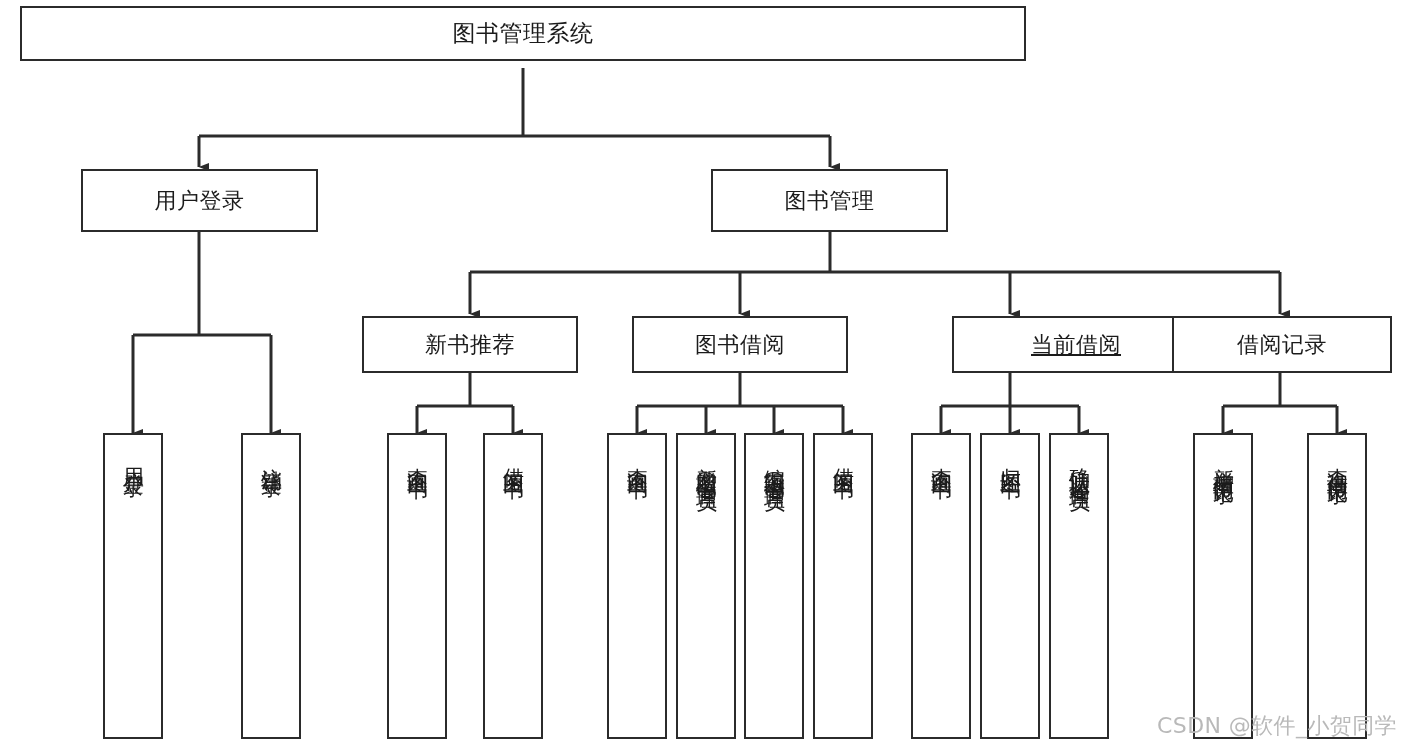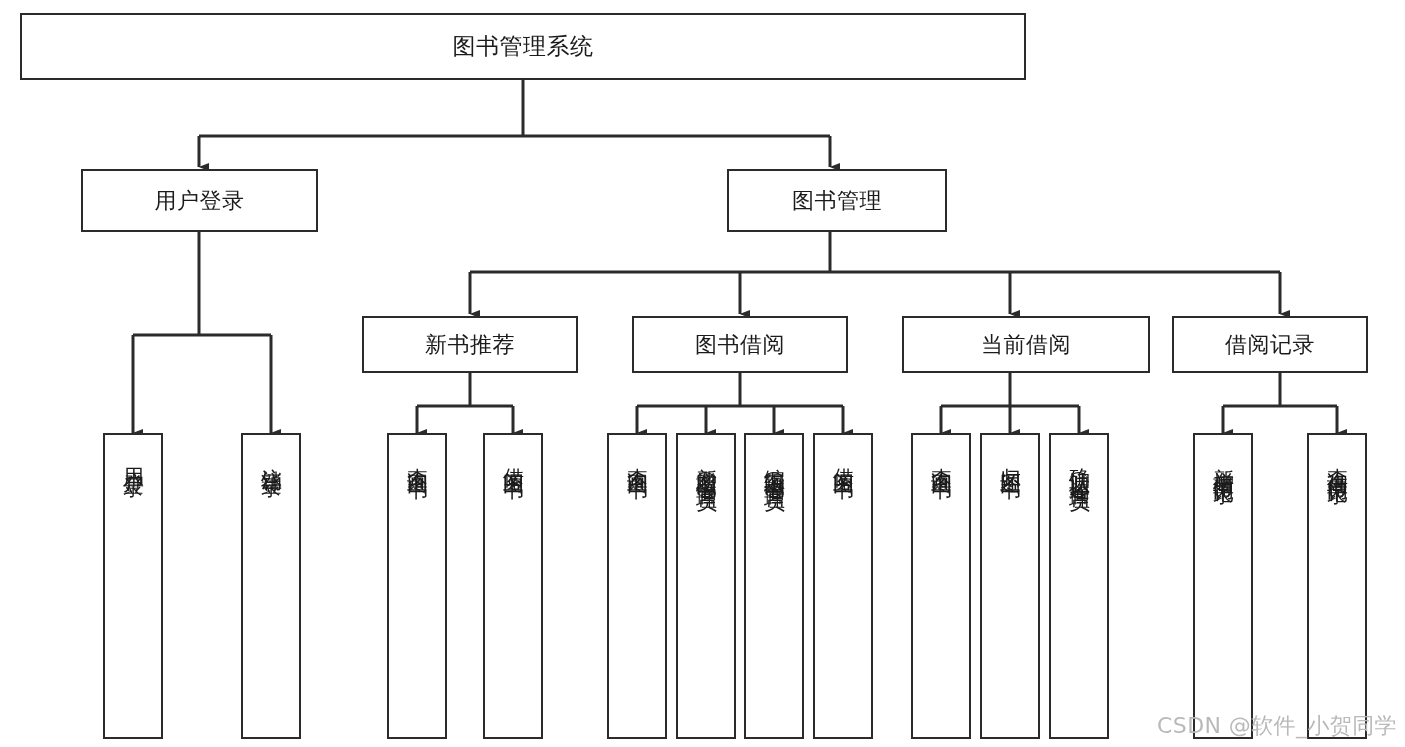--- a/index.html
+++ b/index.html
@@ -122,45 +122,45 @@
       <path d="M 1010 406 L 1010 433" marker-end="url(#arrowhead)"></path>
       <path d="M 1079 406 L 1079 433" marker-end="url(#arrowhead)"></path>
 
       <path d="M 1280 373 L 1280 406"></path>
       <path d="M 1223 406 L 1337 406"></path>
       <path d="M 1223 406 L 1223 433" marker-end="url(#arrowhead)"></path>
       <path d="M 1337 406 L 1337 433" marker-end="url(#arrowhead)"></path>
     </g>
   </svg>
 
-  <div class="node horiz root" style="left:20px; top:13px; width:1006px; height:67px;">
+  <div class="node horiz root" style="left:20px; top:6px; width:1006px; height:55px;">
     <span class="lbl">图书管理系统</span>
   </div>
 
   <div class="node horiz" style="left:81px; top:169px; width:237px; height:63px;">
     <span class="lbl">用户登录</span>
   </div>
 
-  <div class="node horiz" style="left:711px; top:169px; width:220px; height:63px;margin-left:16px;">
+  <div class="node horiz" style="left:711px; top:169px; width:237px; height:63px;">
     <span class="lbl">图书管理</span>
   </div>
 
   <div class="node horiz" style="left:632px; top:316px; width:216px; height:57px;">
     <span class="lbl">图书借阅</span>
   </div>
 
   <div class="node horiz" style="left:362px; top:316px; width:216px; height:57px;">
     <span class="lbl">新书推荐</span>
   </div>
 
-  <div class="node horiz" style="left:902px; top:316px; width:248px; height:57px;">
+  <div class="node horiz" style="left:952px; top:316px; width:248px; height:57px;text-decoration:underline;">
     <span class="lbl">当前借阅</span>
   </div>
 
-  <div class="node horiz" style="left:1172px; top:316px; width:196px; height:57px;">
+  <div class="node horiz" style="left:1172px; top:316px; width:220px; height:57px;">
     <span class="lbl">借阅记录</span>
   </div>
 
   <div class="node vert" style="left:103px; top:433px; width:60px; height:306px;">
     <span class="lbl">用户登录</span>
   </div>
   <div class="node vert" style="left:241px; top:433px; width:60px; height:306px;">
     <span class="lbl">注销登录</span>
   </div>
 

